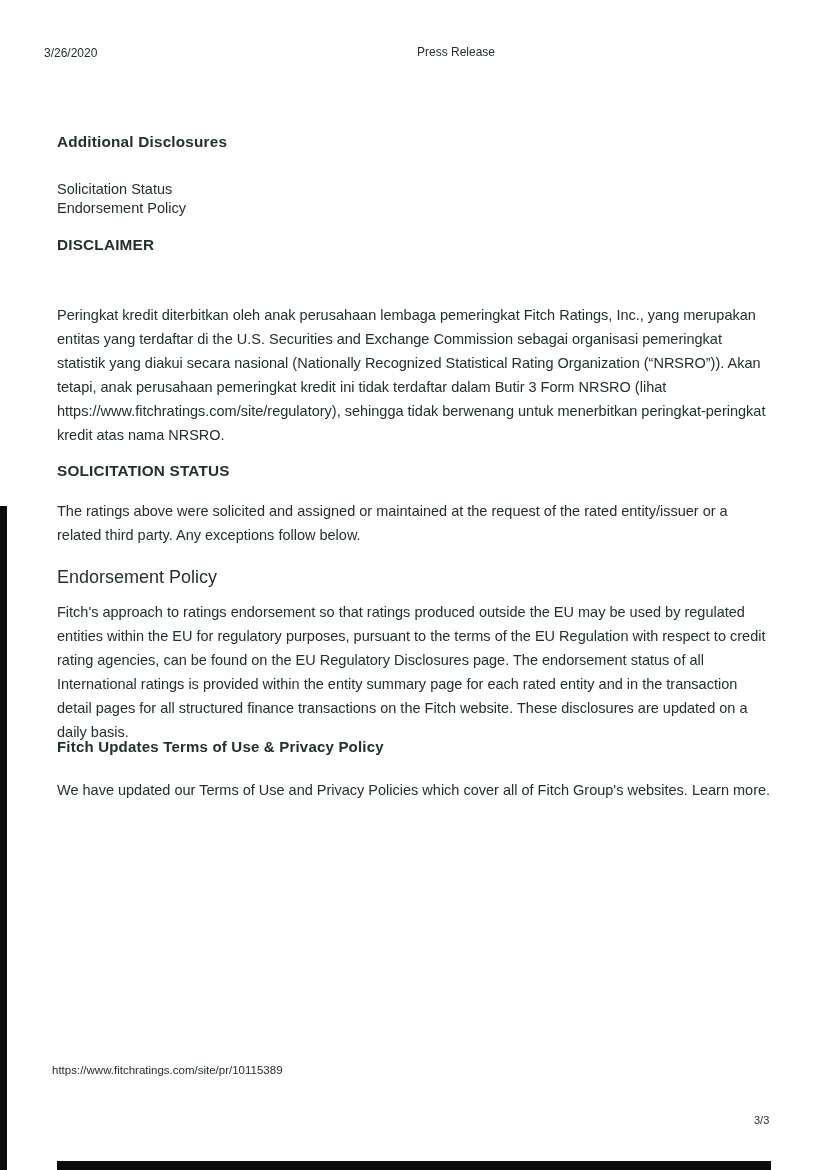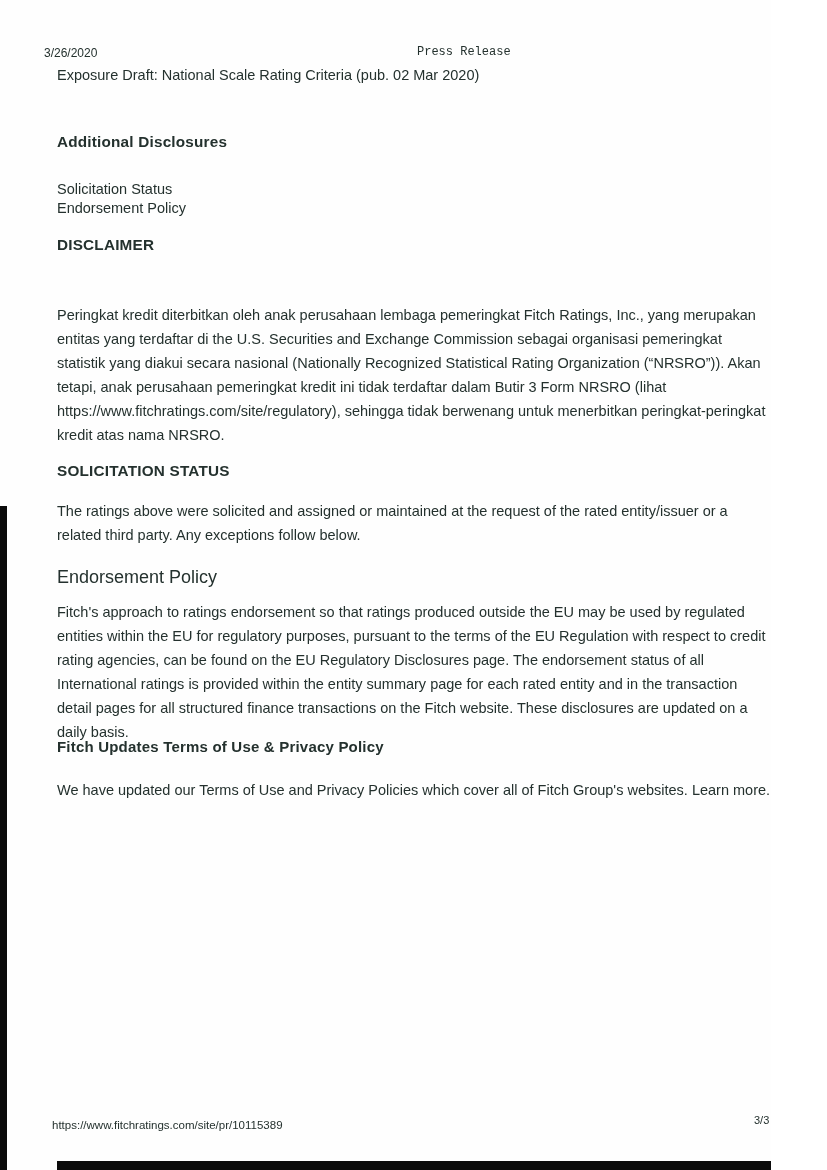--- a/index.html
+++ b/index.html
@@ -29,40 +29,39 @@
   .footer-page{font-size:11px;}
   .scan-bar{background:var(--artifact-black);}
   .scan-line{background:var(--faint-line);}
 </style>
 </head>
 <body>
 
 <div class="page">
 
   <div class="abs small" style="left:44px;top:46px;">3/26/2020</div>
-  <div class="abs small" style="left:417px;top:45px;font-family:Liberation Mono, monospace;">Press Release</div>
+  <div class="abs small" style="left:417px;top:45px;">Press Release</div>
 
-  <div class="abs body-line" style="left:57px;top:66px;">Exposure Draft: National Scale Rating Criteria (pub. 02 Mar 2020)</div>
 
   <div class="abs h-bold" style="left:57px;top:133px;">Additional Disclosures</div>
   <div class="abs body-line" style="left:57px;top:180px;">Solicitation Status</div>
   <div class="abs body-line" style="left:57px;top:199px;">Endorsement Policy</div>
 
   <div class="abs h-bold" style="left:57px;top:236px;">DISCLAIMER</div>
   <div class="abs para" style="left:57px;top:303px;width:714px;">Peringkat kredit diterbitkan oleh anak perusahaan lembaga pemeringkat Fitch Ratings, Inc., yang merupakan entitas yang terdaftar di the U.S. Securities and Exchange Commission sebagai organisasi pemeringkat statistik yang diakui secara nasional (Nationally Recognized Statistical Rating Organization (“NRSRO”)). Akan tetapi, anak perusahaan pemeringkat kredit ini tidak terdaftar dalam Butir 3 Form NRSRO (lihat https://www.fitchratings.com/site/regulatory), sehingga tidak berwenang untuk menerbitkan peringkat-peringkat kredit atas nama NRSRO.</div>
 
   <div class="abs h-bold" style="left:57px;top:462px;">SOLICITATION STATUS</div>
   <div class="abs para" style="left:57px;top:499px;width:714px;">The ratings above were solicited and assigned or maintained at the request of the rated entity/issuer or a related third party. Any exceptions follow below.</div>
 
   <div class="abs h-big" style="left:57px;top:567px;">Endorsement Policy</div>
   <div class="abs para" style="left:57px;top:600px;width:718px;">Fitch's approach to ratings endorsement so that ratings produced outside the EU may be used by regulated entities within the EU for regulatory purposes, pursuant to the terms of the EU Regulation with respect to credit rating agencies, can be found on the EU Regulatory Disclosures page. The endorsement status of all International ratings is provided within the entity summary page for each rated entity and in the transaction detail pages for all structured finance transactions on the Fitch website. These disclosures are updated on a daily basis.</div>
 
   <div class="abs para" style="left:57px;top:778px;width:730px;">We have updated our Terms of Use and Privacy Policies which cover all of Fitch Group's websites. Learn more.</div>
   <div class="abs h-bold" style="left:57px;top:738px;font-size:15px;">Fitch Updates Terms of Use &amp; Privacy Policy</div>
 
-  <div class="abs footer-url" style="left:44px;top:1119px;padding-left:8px;">https://www.fitchratings.com/site/pr/10115389</div>
+  <div class="abs footer-url" style="left:44px;top:1064px;padding-left:8px;">https://www.fitchratings.com/site/pr/10115389</div>
   <div class="abs footer-page" style="left:754px;top:1114px;">3/3</div>
 
   <div class="abs scan-bar" style="left:0;top:506px;width:7px;height:664px;"></div>
   <div class="abs scan-bar" style="left:57px;top:1161px;width:770px;height:9px;"></div>
   <div class="abs scan-line" style="left:815px;top:488px;width:2px;height:682px;"></div>
 
 </div>
 
 </body></html>

